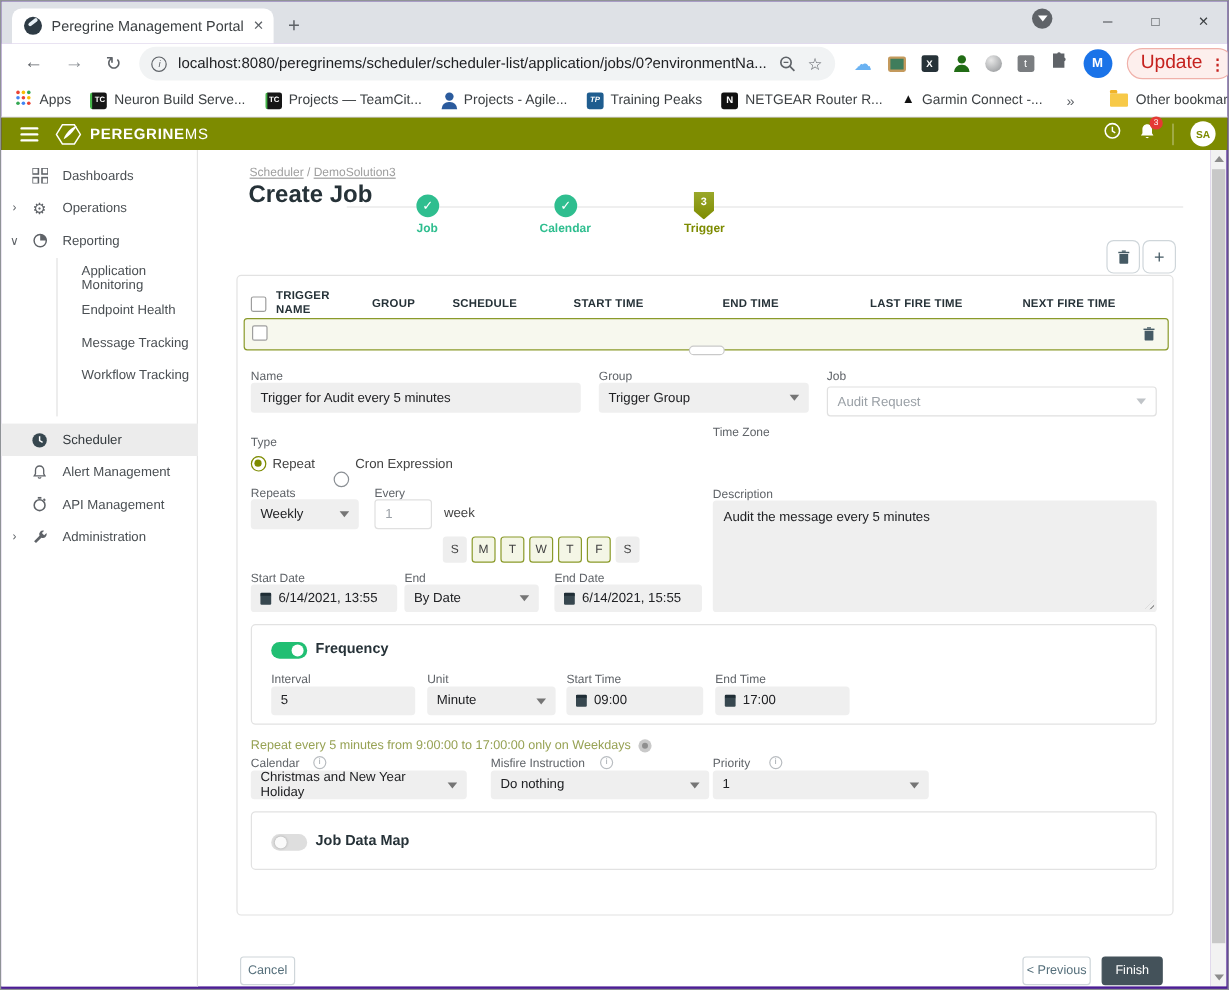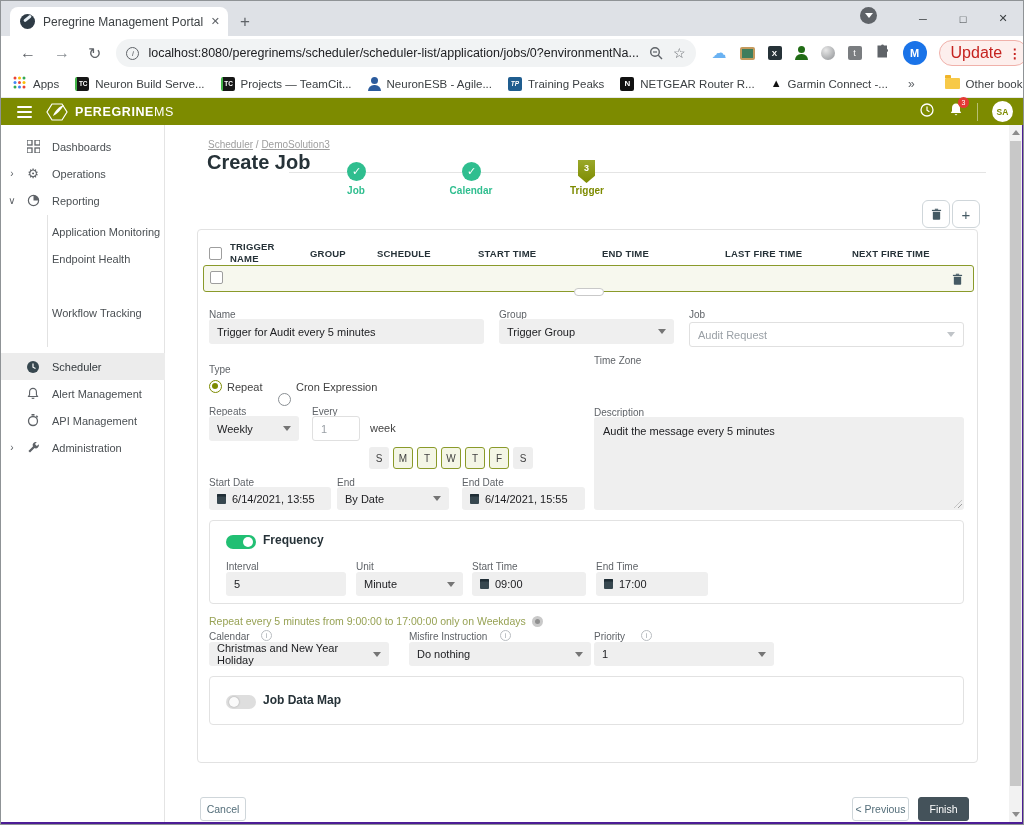--- a/index.html
+++ b/index.html
@@ -70,21 +70,21 @@
   .avatar { width:21px; height:21px; border-radius:50%; background:#fff; color:#7d8b00; font-size:8.5px; font-weight:bold; display:flex; align-items:center; justify-content:center; }
 
   
   .page { position:absolute; top:124px; left:0; right:14px; bottom:2px; background:#fff; }
   .sidebar { position:absolute; left:0; top:0; width:164px; height:100%; background:#fff; border-right:1px solid #e4e4e4; }
   .sitem { position:absolute; left:0; width:164px; height:27px; display:flex; align-items:center; font-size:11px; color:#4a4f53; }
   .sitem .chev { width:22px; text-align:center; color:#5f6368; font-size:10px; }
   .sitem .nochev { width:22px; }
   .sitem .sic { width:20px; display:flex; justify-content:center; color:#5f6368; font-size:13px; }
   .sitem .slbl { margin-left:9px; }
-  .sitem.sub { padding-left:51px; }
+  .sitem.sub { padding-left:67px; }
   .sitem.active { background:#ececec; color:#33393d; }
   .subline { position:absolute; left:46px; top:90px; width:1px; height:132px; background:#e2e2e2; }
 
   
   .abs { position:absolute; }
   .crumb { font-size:10px; color:#9e9e9e; }
   .crumb a { color:#9e9e9e; text-decoration:underline; }
   .pgtitle { font-size:20px; font-weight:bold; color:#263238; }
   .wline { background:#e4e4e4; height:1px; }
   .stepchk { width:19px; height:19px; border-radius:50%; background:#2fbe8f; color:#fff; font-size:11px; display:flex; align-items:center; justify-content:center; }
@@ -216,21 +216,21 @@
     </span>
     <span class="bm">
       <span class="fav-sq fav-tc">TC</span>
       <span class="bl">Projects — TeamCit...</span>
     </span>
     <span class="bm">
       <span class="bm-person">
           <i></i>
           <u></u>
         </span>
-      <span class="bl">NeuronESB - Agile...</span>
+      <span class="bl">Projects - Agile...</span>
     </span>
     <span class="bm">
       <span class="fav-sq fav-tp">TP</span>
       <span class="bl">Training Peaks</span>
     </span>
     <span class="bm">
       <span class="fav-sq fav-n">N</span>
       <span class="bl">NETGEAR Router R...</span>
     </span>
     <span class="bm">
@@ -306,20 +306,23 @@
             </svg>
           </span>
         <span class="slbl">Reporting</span>
       </div>
       <div class="subline"></div>
       <div class="sitem sub" style="top:93px">
           <span>Application Monitoring</span>
         </div>
       <div class="sitem sub" style="top:120px">
           <span>Endpoint Health</span>
+        </div>
+      <div class="sitem sub" style="top:147px">
+          <span>Message Tracking</span>
         </div>
       <div class="sitem sub" style="top:174px">
           <span>Workflow Tracking</span>
         </div>
       <div class="sitem active" style="top:228px">
         <span class="nochev"></span>
         <span class="sic">
             <svg width="14" height="14" viewBox="0 0 14 14">
               <circle cx="7" cy="7" r="6" fill="#37474f"></circle>
               <path d="M7 3.6v3.6l2.5 1.4" stroke="#fff" stroke-width="1.2" fill="none"></path>

